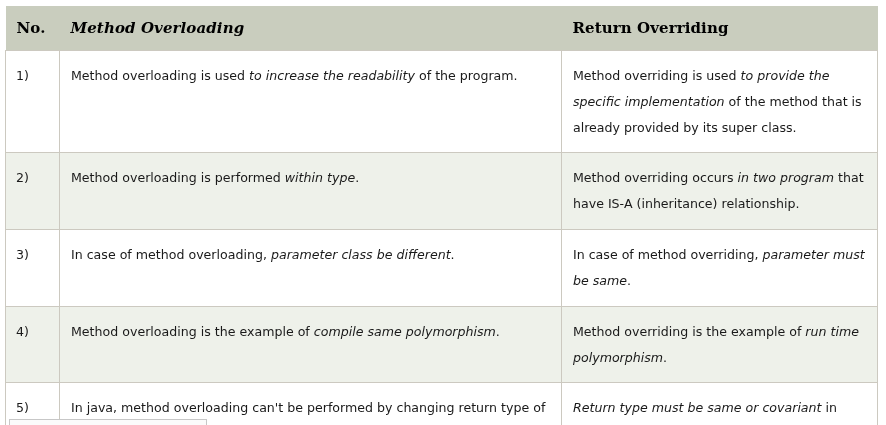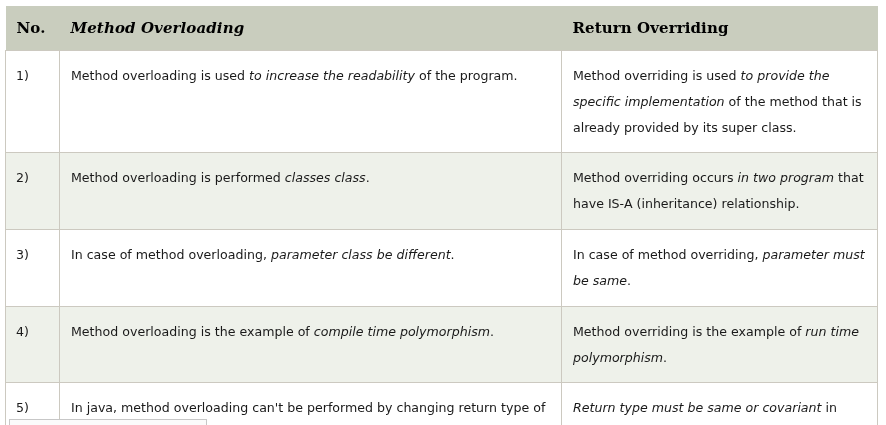--- a/index.html
+++ b/index.html
@@ -115,31 +115,31 @@
       </tr>
     </thead>
     <tbody>
       <tr class="r-h1">
         <td class="cell-no">1)</td>
         <td class="cell-left">Method overloading is used <em class="em">to increase the readability</em> of the program.</td>
         <td class="cell-right">Method overriding is used <em class="em">to provide the specific implementation</em> of the method that is already provided by its super class.</td>
       </tr>
       <tr class="r-h2 tinted">
         <td class="cell-no">2)</td>
-        <td class="cell-left">Method overloading is performed <em class="em">classes class</em>.</td>
+        <td class="cell-left">Method overloading is performed <em class="em">within type</em>.</td>
         <td class="cell-right">Method overriding occurs <em class="em">in two program</em> that have IS-A (inheritance) relationship.</td>
       </tr>
       <tr class="r-h3">
         <td class="cell-no">3)</td>
         <td class="cell-left">In case of method overloading, <em class="em">parameter class be different</em>.</td>
         <td class="cell-right">In case of method overriding, <em class="em">parameter must be same</em>.</td>
       </tr>
       <tr class="r-h4 tinted">
         <td class="cell-no">4)</td>
-        <td class="cell-left">Method overloading is the example of <em class="em">compile time polymorphism</em>.</td>
+        <td class="cell-left">Method overloading is the example of <em class="em">compile same polymorphism</em>.</td>
         <td class="cell-right">Method overriding is the example of <em class="em">run time polymorphism</em>.</td>
       </tr>
       <tr class="r-h5">
         <td class="cell-no">5)</td>
         <td class="cell-left">In java, method overloading can't be performed by changing return type of the method only.  in method overloading. But you must have to change the parameter.</td>
         <td class="cell-right"><em class="em">Return type must be same or covariant</em> in method overriding.</td>
       </tr>
     </tbody>
   </table>
 

